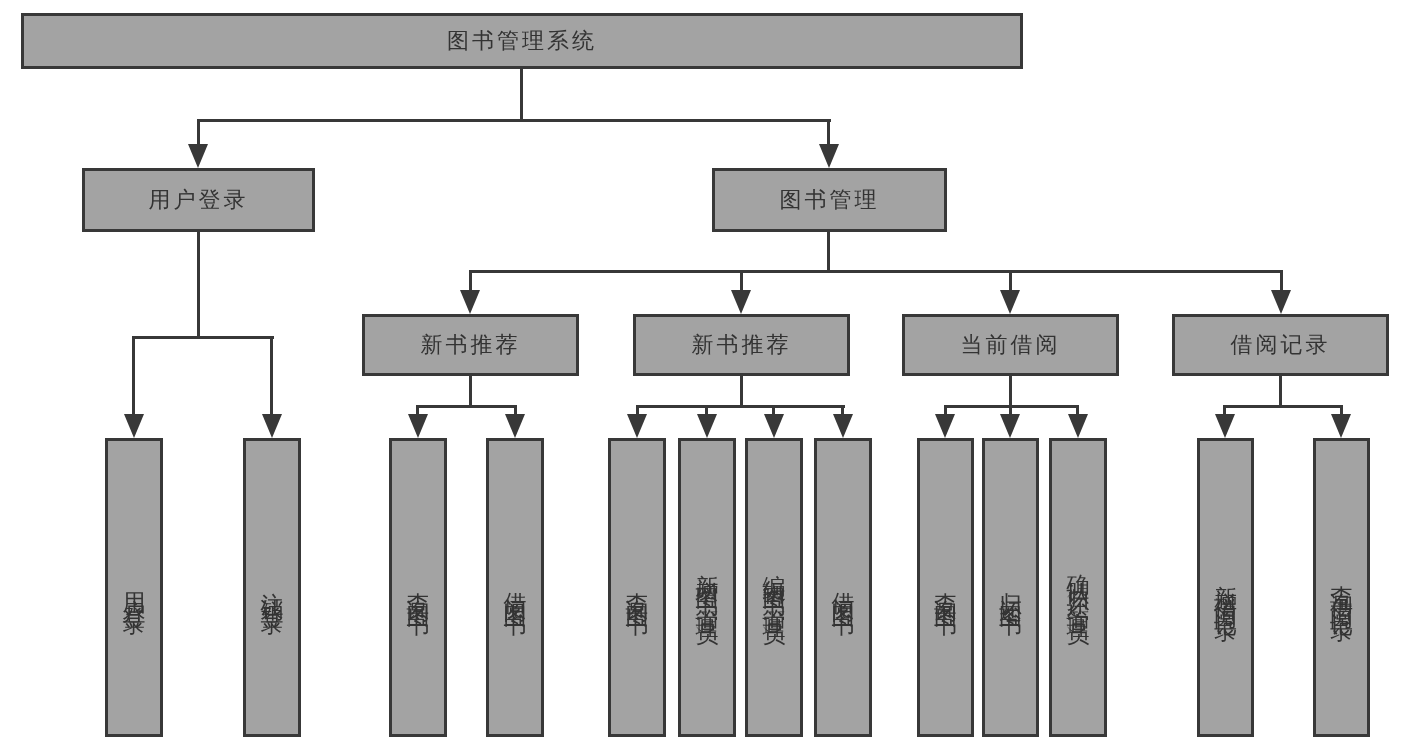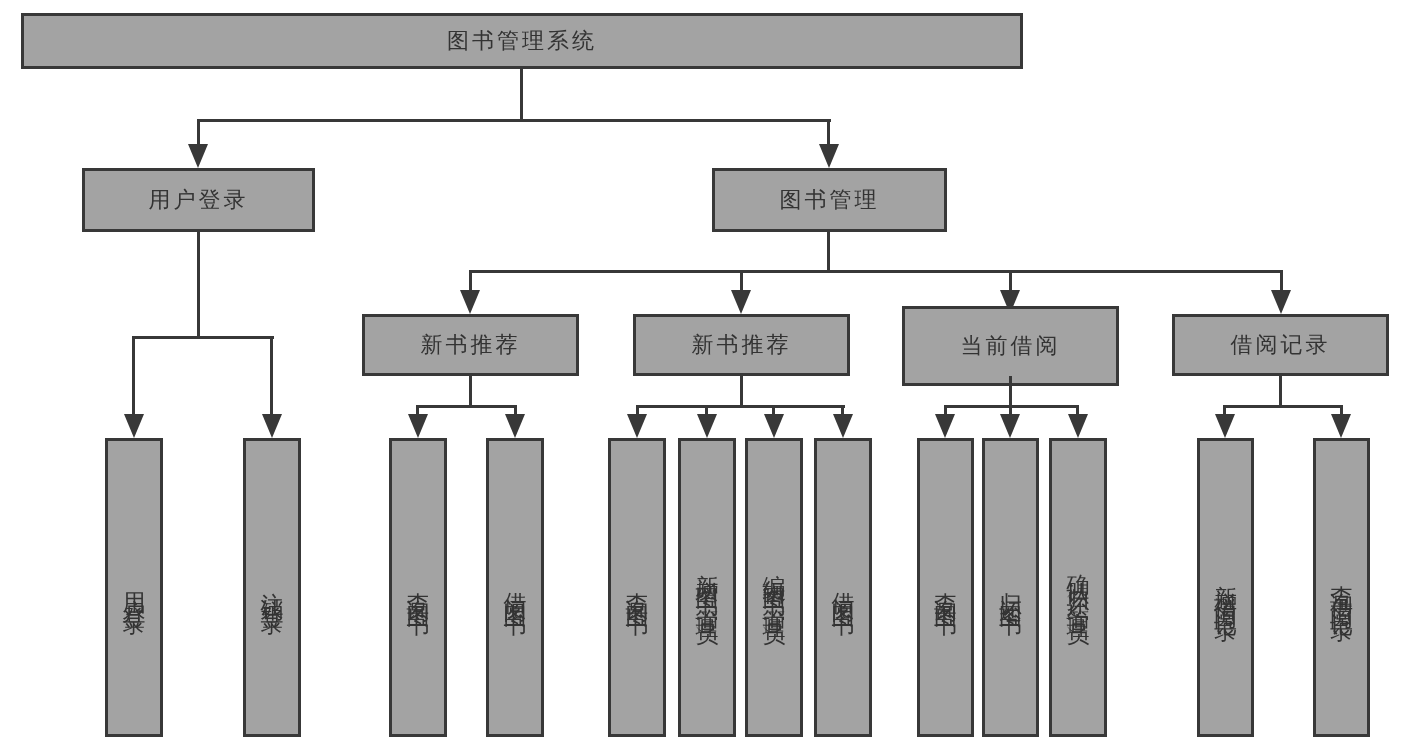--- a/index.html
+++ b/index.html
@@ -91,21 +91,21 @@
   <div class="arrow" style="left:1000px;top:290px;"></div>
   <div class="vline" style="left:1280px;top:270px;height:22px;"></div>
   <div class="arrow" style="left:1271px;top:290px;"></div>
 
   <div class="node h" style="left:362px;top:314px;width:217px;height:62px;text-align:right;">
     <span>新书推荐</span>
   </div>
   <div class="node h" style="left:633px;top:314px;width:217px;height:62px;">
     <span>新书推荐</span>
   </div>
-  <div class="node h" style="left:902px;top:306px;width:217px;height:80px;">
+  <div class="node h" style="left:902px;top:314px;width:217px;height:62px;">
     <span>当前借阅</span>
   </div>
   <div class="node h" style="left:1172px;top:314px;width:217px;height:62px;">
     <span>借阅记录</span>
   </div>
 
   <div class="vline" style="left:469px;top:376px;height:32px;"></div>
   <div class="hline" style="left:416px;top:405px;width:101px;"></div>
   <div class="vline" style="left:416px;top:405px;height:11px;"></div>
   <div class="arrow" style="left:408px;top:414px;"></div>

